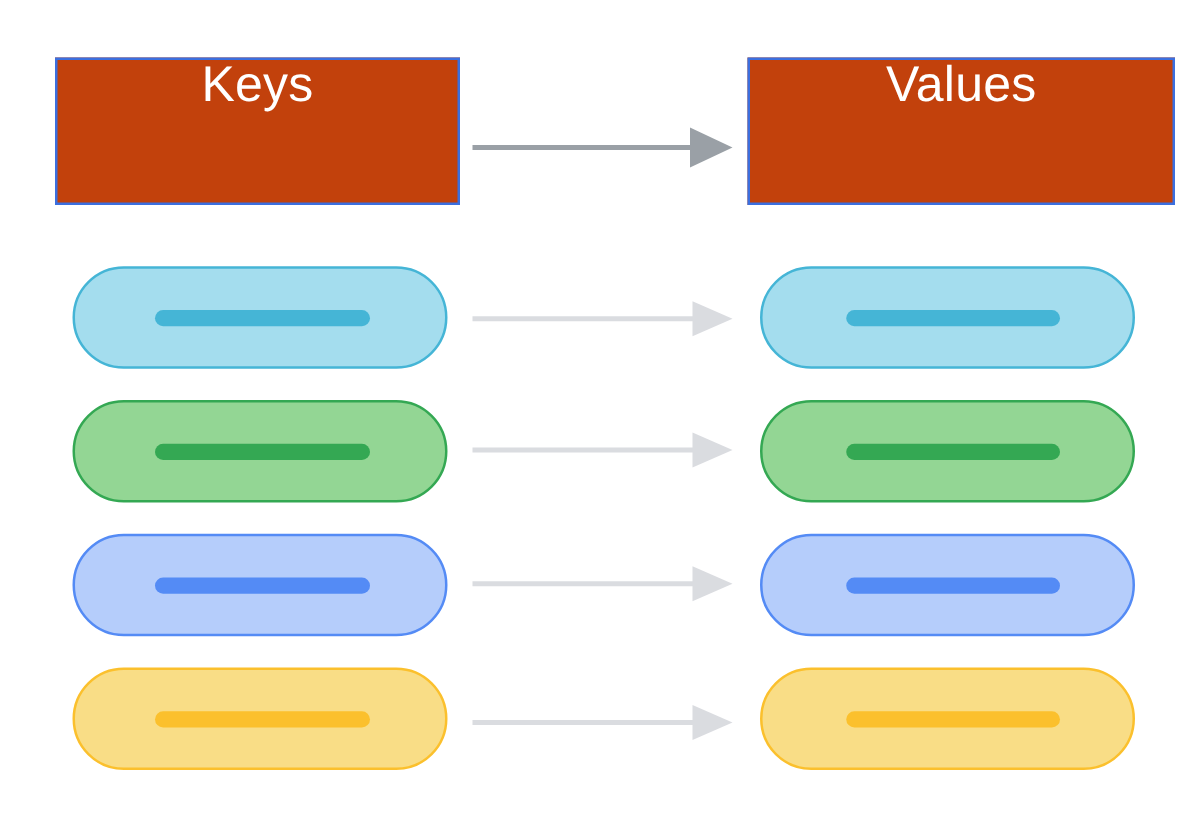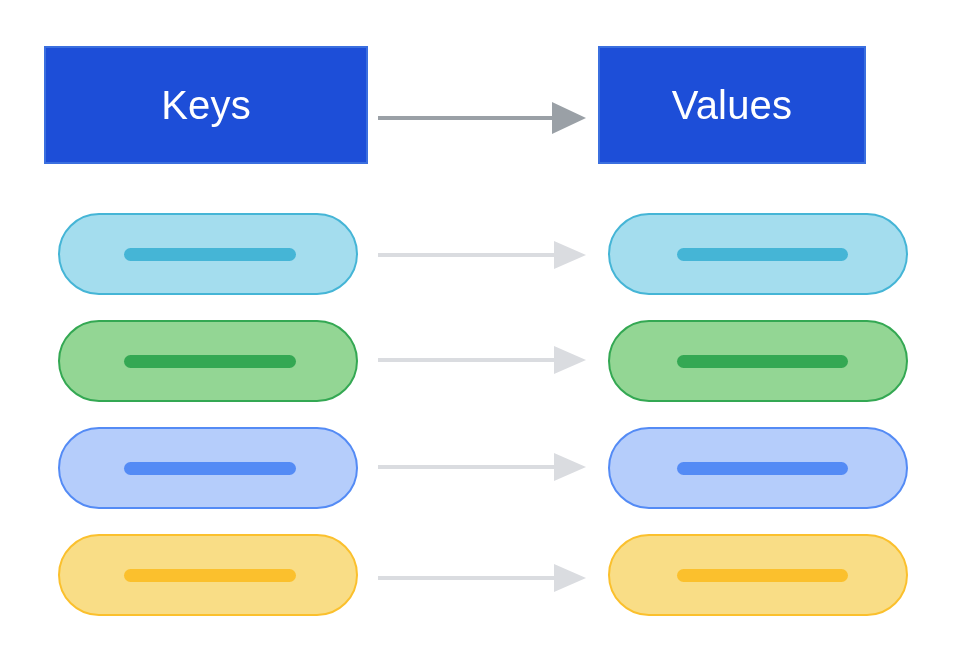--- a/index.html
+++ b/index.html
@@ -16,37 +16,37 @@
     width: 960px;
     height: 654px;
     background: #ffffff;
     overflow: hidden;
   }
 
   
   .header-box {
     position: absolute;
     box-sizing: border-box;
-    background: #1d4ed8;
+    background: #c2410c;
     border: 2px solid #3b6fdf;
     display: flex;
-    align-items: center;
+    align-items: flex-start;
     justify-content: center;
   }
   .header-box .header-label {
     color: #ffffff;
     font-size: 40px;
     font-weight: 400;
     letter-spacing: 0.2px;
     line-height: 1;
     font-family: "Liberation Sans", sans-serif;
   }
 
   #keys-header  { left: 44px;  top: 46px; width: 324px; height: 118px; }
-  #values-header{ left: 598px; top: 46px; width: 268px; height: 118px; }
+  #values-header{ left: 598px; top: 46px; width: 342px; height: 118px; }
 
   
   .pill {
     position: absolute;
     box-sizing: border-box;
     border-radius: 999px;
     border-style: solid;
     border-width: 2px;
     display: flex;
     align-items: center;

